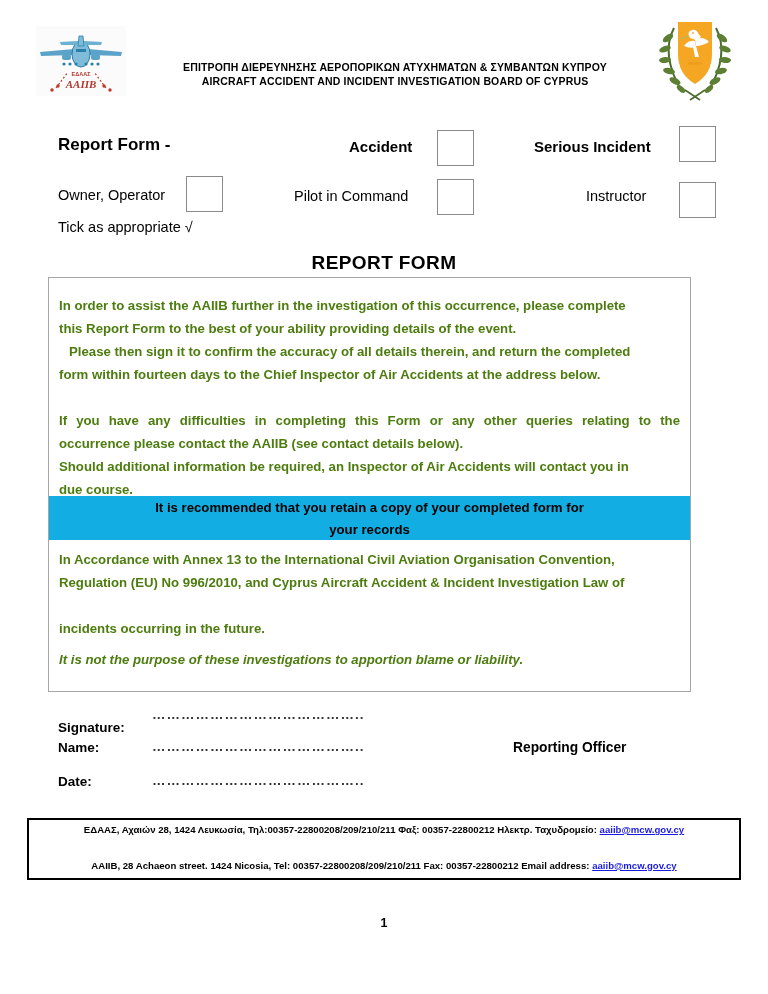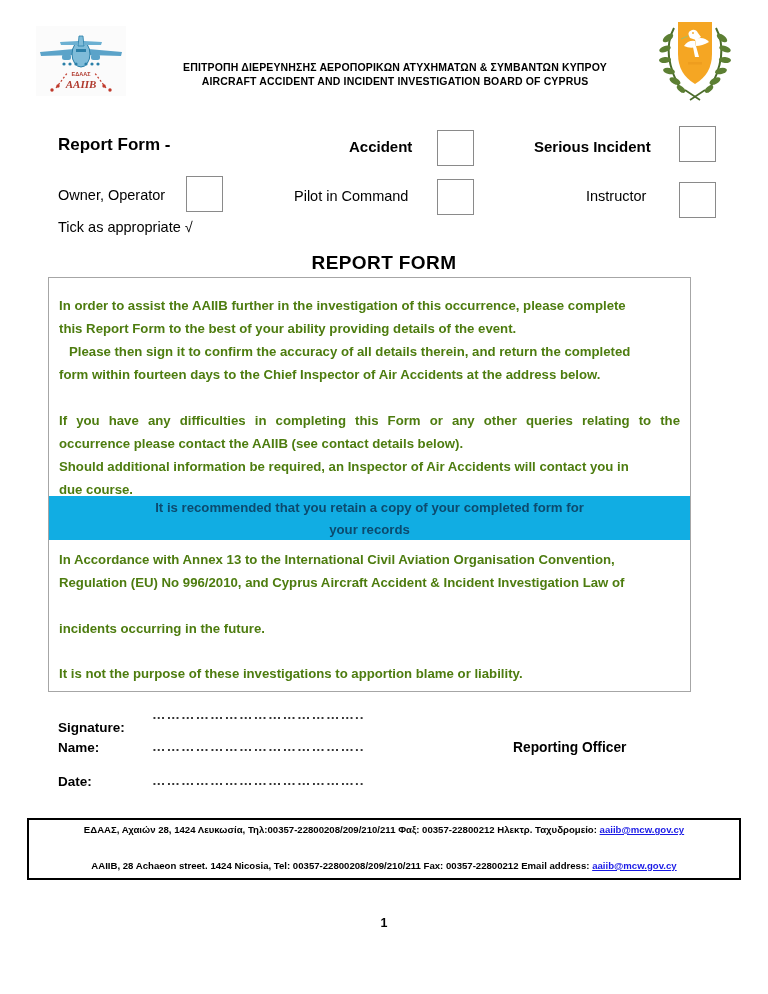--- a/index.html
+++ b/index.html
@@ -96,21 +96,21 @@
     color: #4d7c0f;
   }
   .para.just { text-align: justify; }
 
   #blue-band {
     position: absolute;
     left: 0; top: 218px;
     width: 641px;
     height: 44px;
     background: #11ade3;
-    color: #0c4a6e;
+    color: #000000;
     font-size: 13.2px;
     font-weight: bold;
     line-height: 22px;
     text-align: center;
     padding-top: 1px;
     box-sizing: border-box;
   }
 
   
   .sig-label {
@@ -303,21 +303,21 @@
 
   <div id="blue-band">
     <div>It is recommended that you retain a copy of your completed form for</div>
     <div>your records</div>
   </div>
 
   <div class="para" style="left:10px; top:270px; width:621px;">In Accordance with Annex 13 to the International Civil Aviation Organisation Convention,</div>
   <div class="para" style="left:10px; top:293px; width:621px;">Regulation (EU) No 996/2010, and Cyprus Aircraft Accident &amp; Incident Investigation Law of</div>
   <div class="para" style="left:10px; top:339px; width:621px;">incidents occurring in the future.</div>
 
-  <div class="para" style="left:10px; top:384px; width:621px;">It is not the purpose of these investigations to apportion blame or liability.</div>
+  <div class="para" style="left:10px; top:370px; width:621px;font-style:italic;">It is not the purpose of these investigations to apportion blame or liability.</div>
 </div>
 
 <div>
   <div class="sig-label" style="left:58px; top:708px;margin-top:12px;">Signature:</div>
   <div class="sig-dots" style="left:152px; top:707px;">……………………………………..</div>
 
   <div class="sig-label" style="left:58px; top:740px;">Name:</div>
   <div class="sig-dots" style="left:152px; top:739px;">……………………………………..</div>
 
   <div class="sig-label" style="left:58px; top:774px;">Date:</div>

